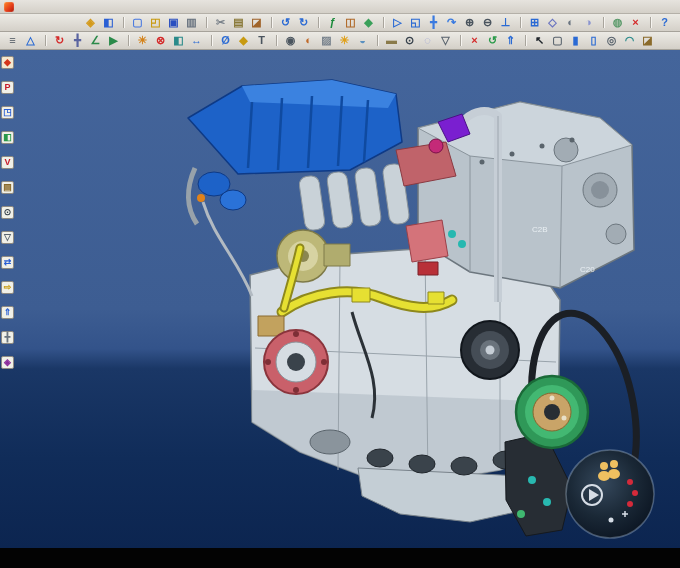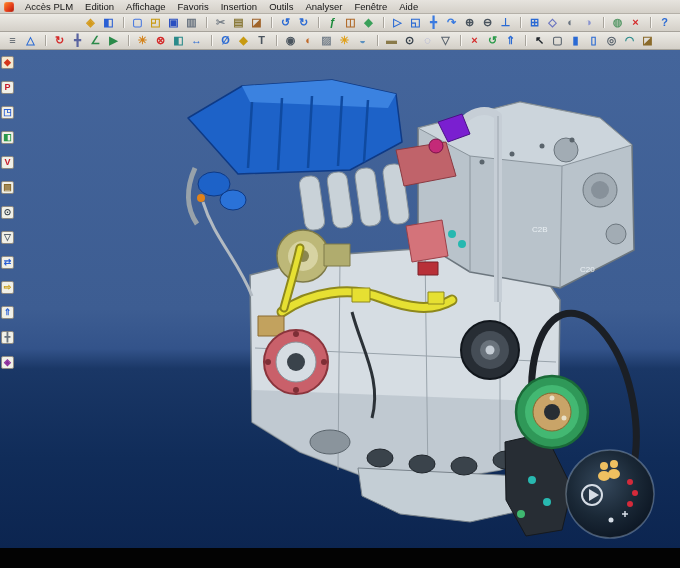--- a/index.html
+++ b/index.html
@@ -81,31 +81,20 @@
     cursor:pointer;
   }
 </style>
 </head>
 <body>
 
 <div class="app">
 
   <div class="menubar">
     <div class="app-icon"></div>
-    <div class="menu-items">
-        <div class="menu-item">Accès PLM</div>
-        <div class="menu-item">Edition</div>
-        <div class="menu-item">Affichage</div>
-        <div class="menu-item">Favoris</div>
-        <div class="menu-item">Insertion</div>
-        <div class="menu-item">Outils</div>
-        <div class="menu-item">Analyser</div>
-        <div class="menu-item">Fenêtre</div>
-        <div class="menu-item">Aide</div>
-      </div>
   </div>
 
   <div class="toolbar" id="tb1">
       <div class="tb-icon" style="color: rgb(212, 154, 26);">◈</div>
       <div class="tb-icon" style="color: rgb(42, 95, 212);">◧</div>
       <div class="tb-icon gap" style="color: rgb(74, 122, 224);">▢</div>
       <div class="tb-icon" style="color: rgb(200, 154, 16);">◰</div>
       <div class="tb-icon" style="color: rgb(42, 79, 192);">▣</div>
       <div class="tb-icon" style="color: rgb(106, 116, 128);">▥</div>
       <div class="tb-icon gap" style="color: rgb(122, 130, 138);">✂</div>

